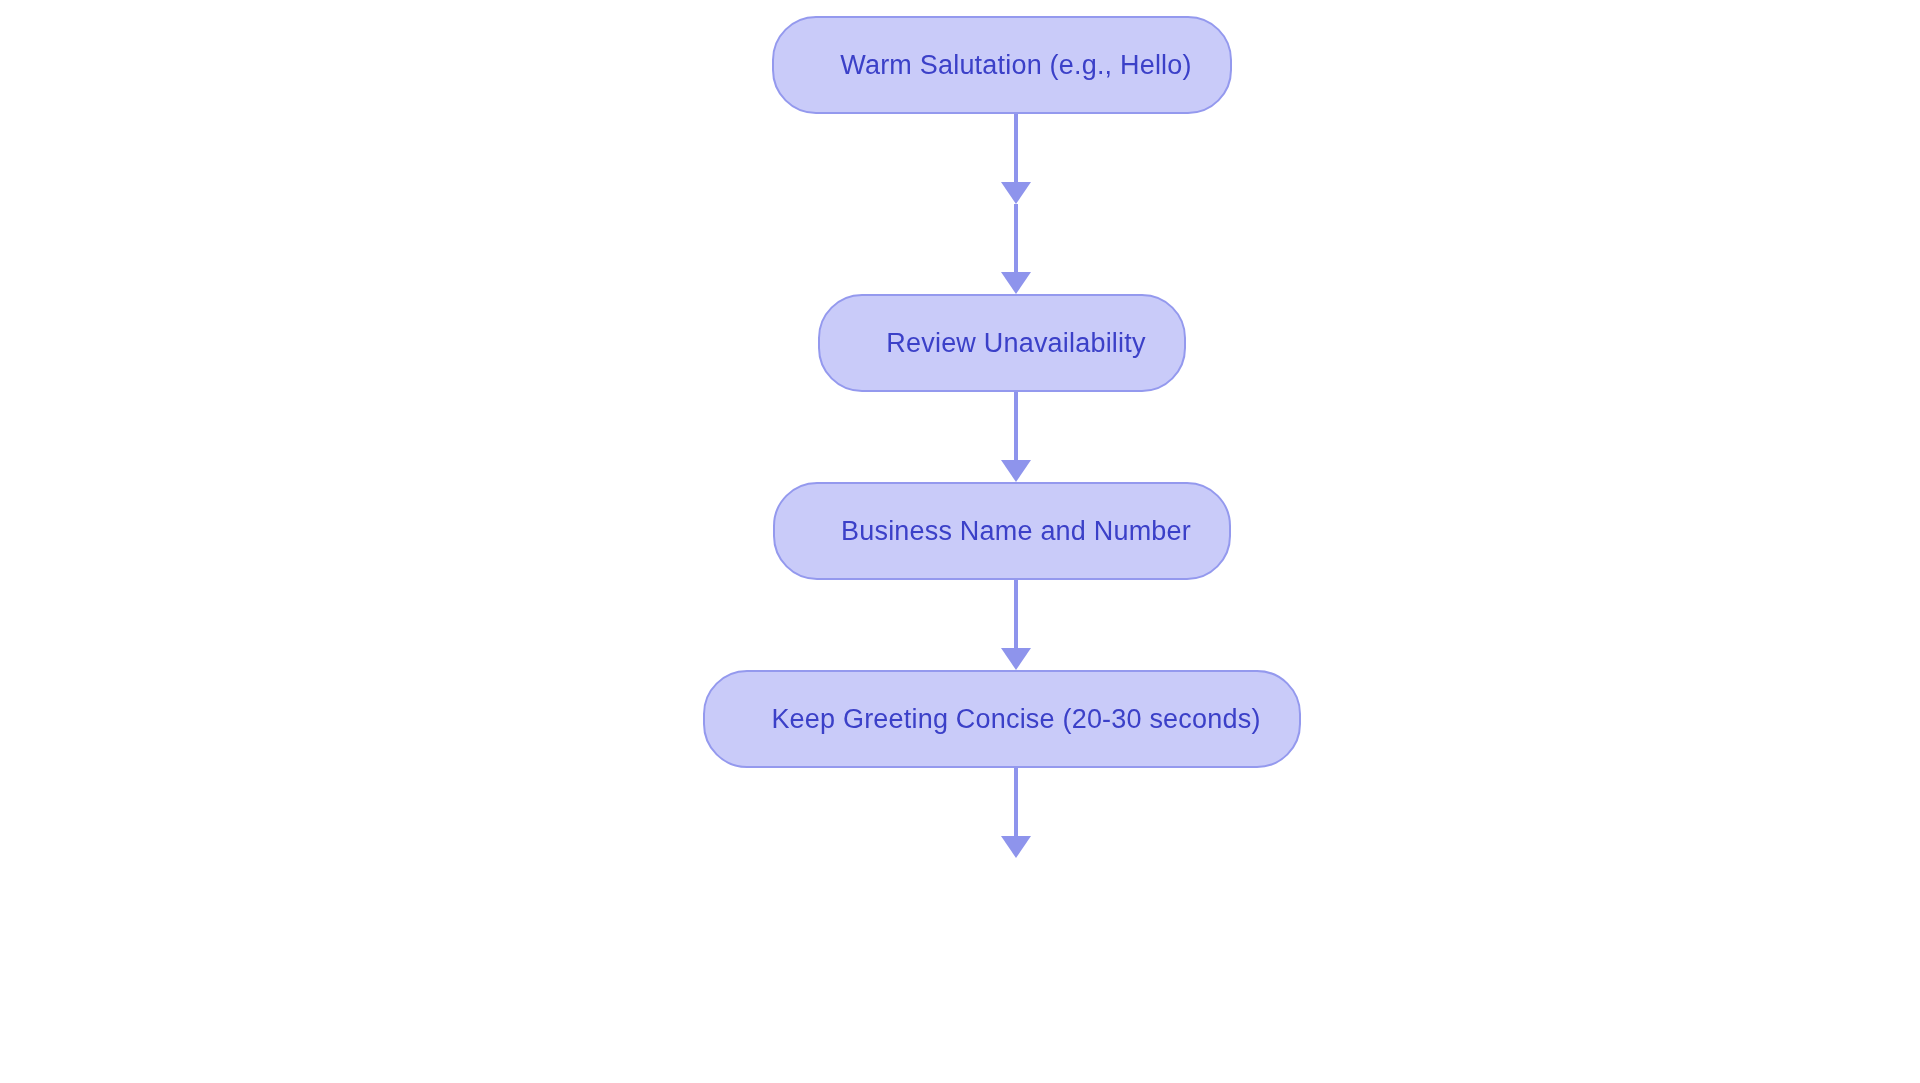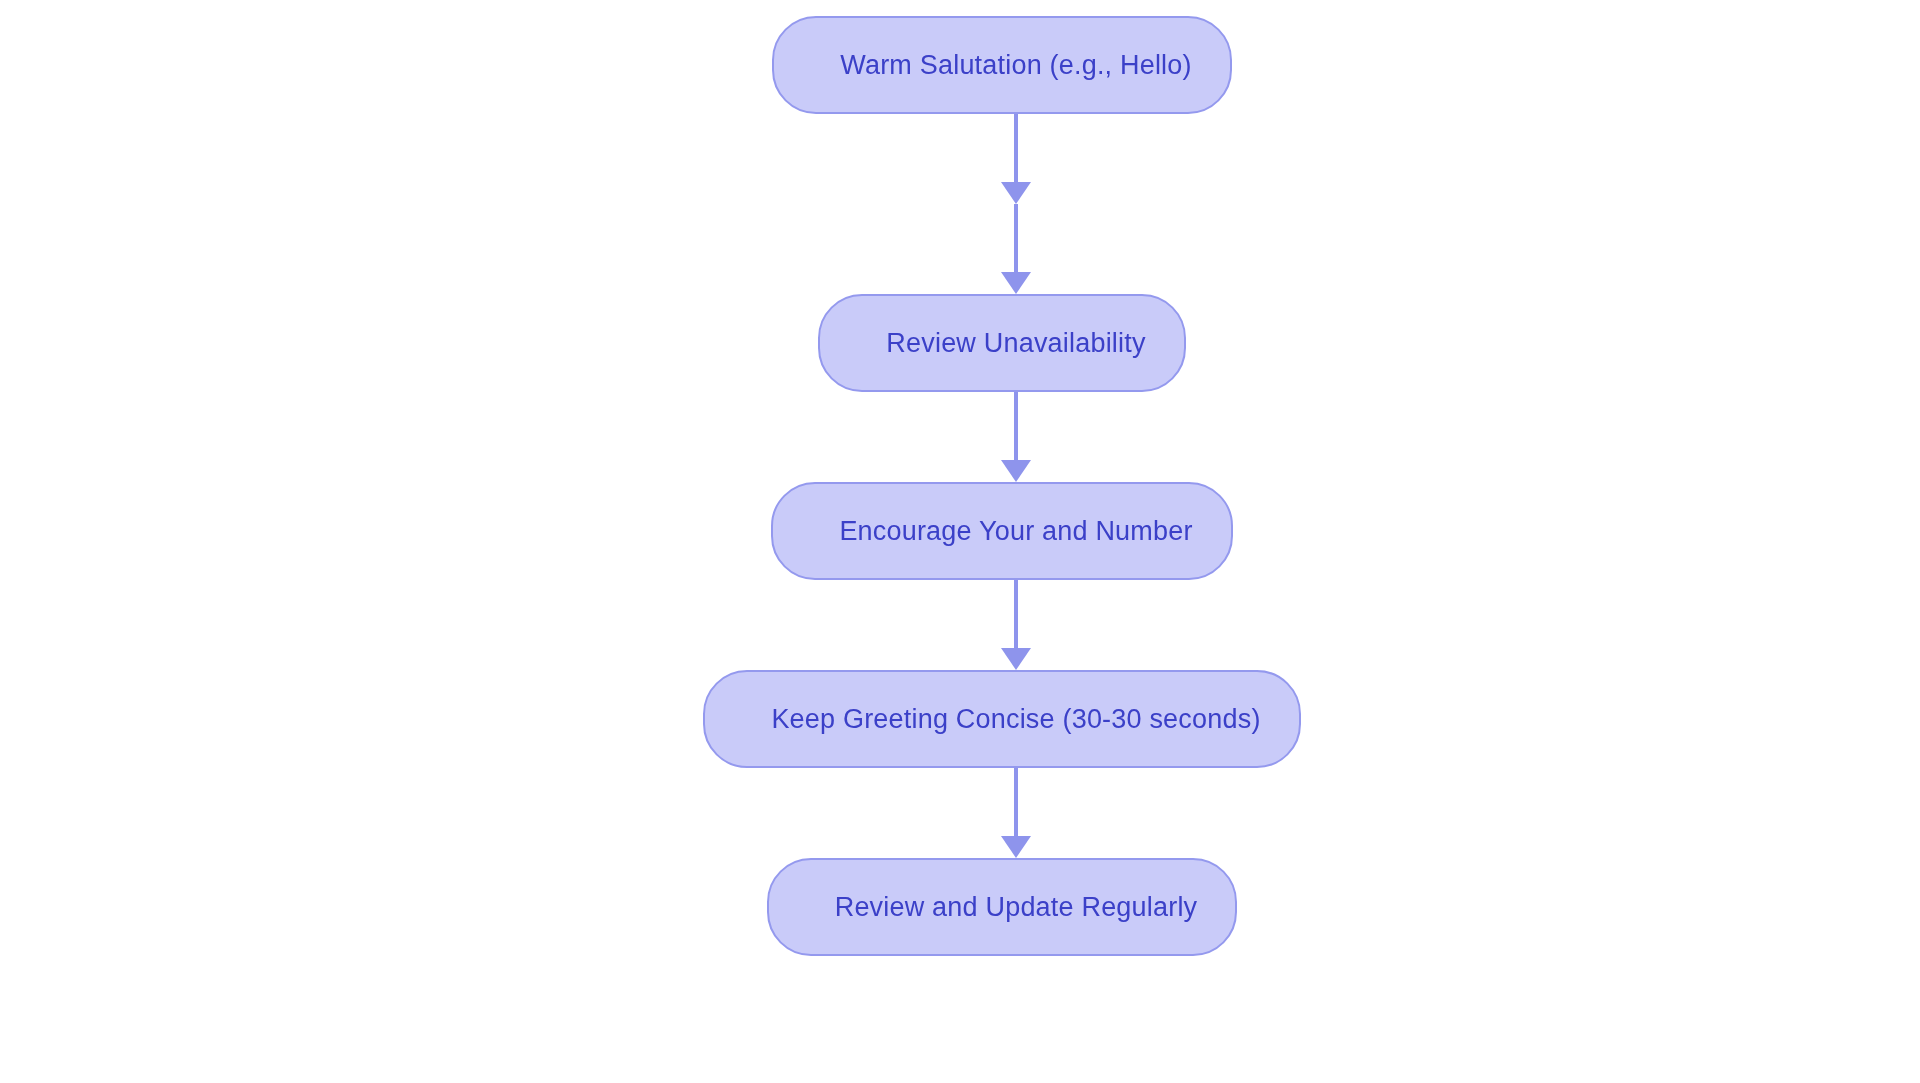--- a/index.html
+++ b/index.html
@@ -92,34 +92,31 @@
   <div class="node">
     <span class="node-label">Review Unavailability</span>
   </div>
 
   <div class="arrow">
     <div class="arrow-line"></div>
     <div class="arrow-head"></div>
   </div>
 
   <div class="node">
-    <span class="node-label">Encourage Your and Number</span>
+    <span class="node-label">Business Name and Number</span>
   </div>
 
   <div class="arrow">
     <div class="arrow-line"></div>
     <div class="arrow-head"></div>
   </div>
 
   <div class="node">
-    <span class="node-label">Keep Greeting Concise (30-30 seconds)</span>
+    <span class="node-label">Keep Greeting Concise (20-30 seconds)</span>
   </div>
 
   <div class="arrow">
     <div class="arrow-line"></div>
     <div class="arrow-head"></div>
   </div>
 
-  <div class="node">
-    <span class="node-label">Review and Update Regularly</span>
-  </div>
 
 </div>
 
 </body></html>

